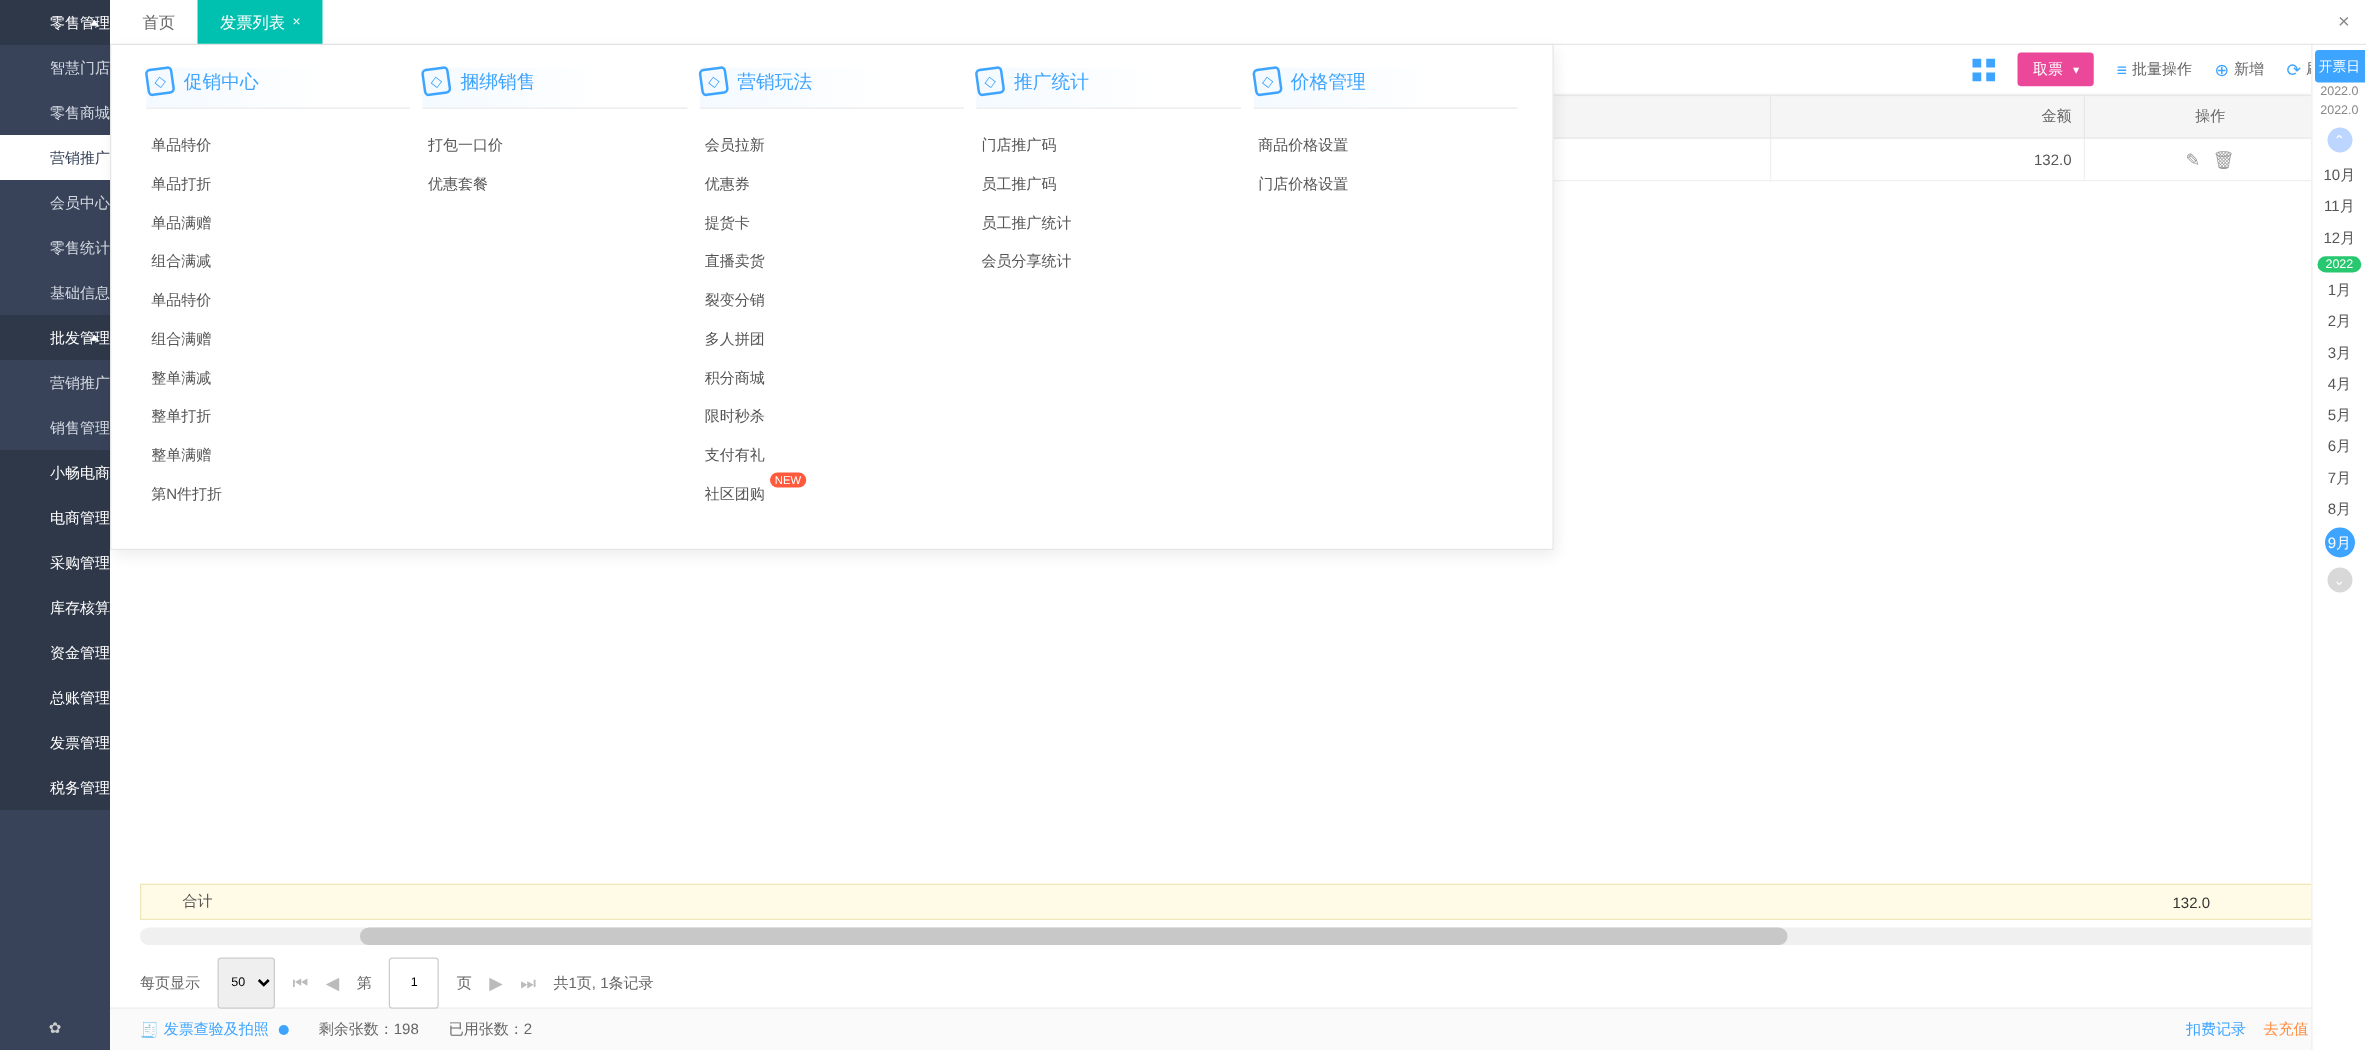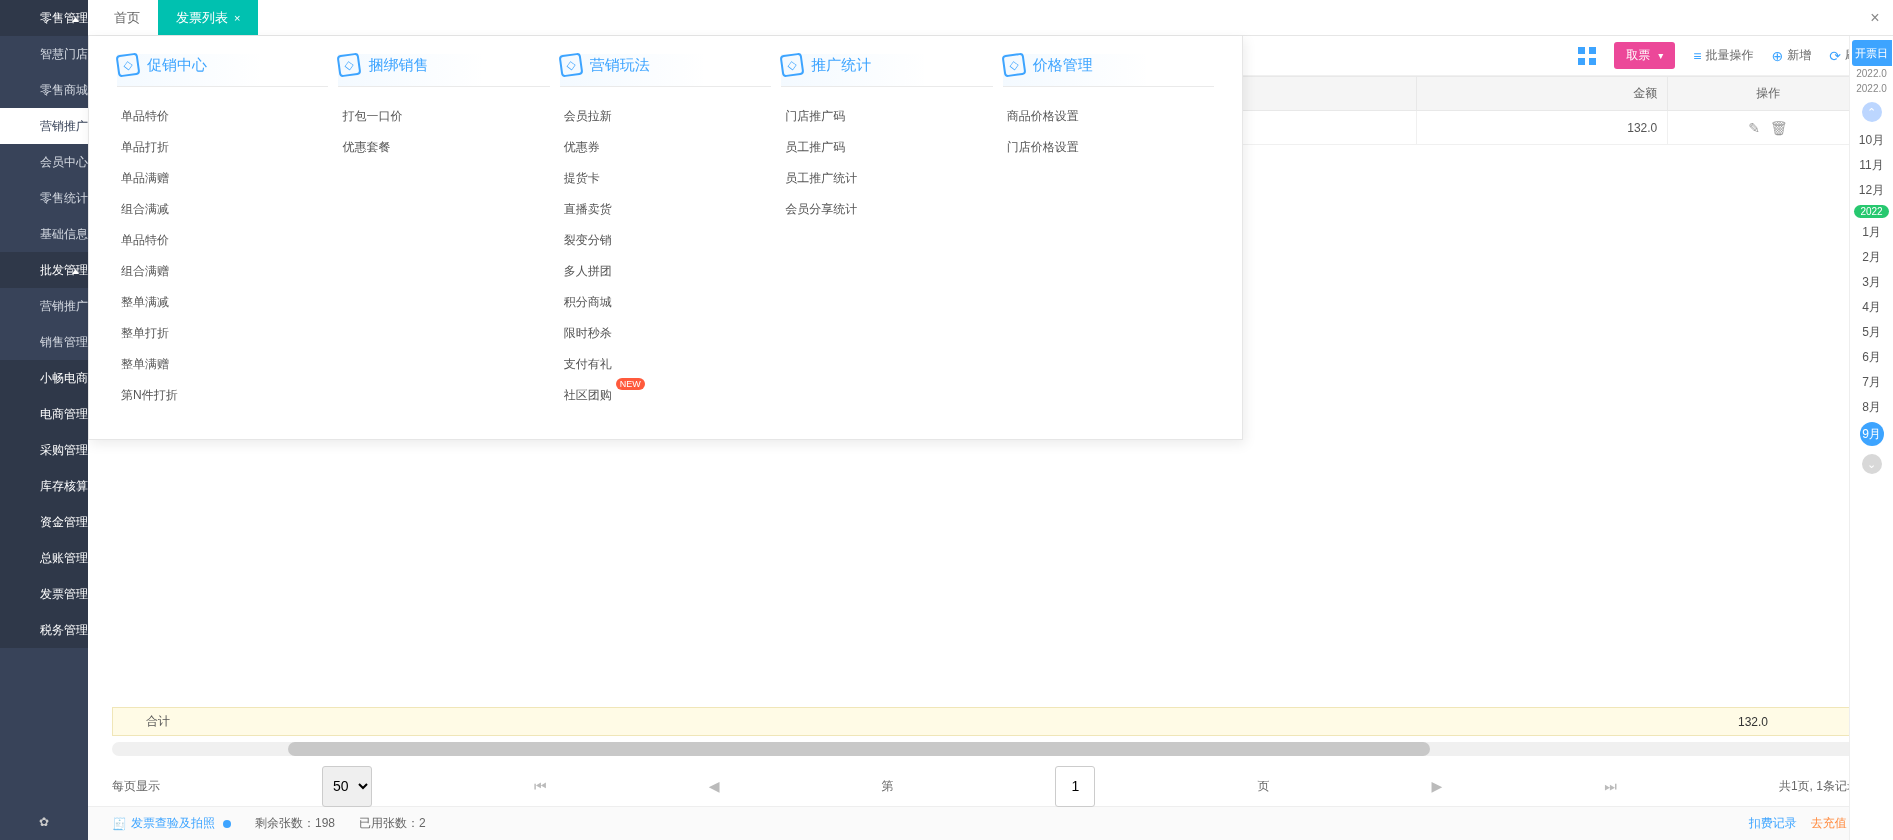--- a/index.html
+++ b/index.html
@@ -28,22 +28,22 @@
 table.grid{width:100%;border-collapse:collapse;table-layout:fixed}
 table.grid th{background:#f5f5f5;color:#666;font-weight:500;height:34px;border:1px solid #e8e8e8;text-align:left;padding:0 10px;white-space:nowrap;overflow:hidden}
 table.grid td{height:34px;border:1px solid #f0f0f0;padding:0 10px;white-space:nowrap;overflow:hidden;color:#555}
 table.grid td.num,table.grid th.num{text-align:right}
 .row-act{color:#999;display:flex;gap:10px;justify-content:center;font-size:14px}
 .total-row{background:#fffbe6;height:29px;display:flex;align-items:center;border:1px solid #f0e6b8}
 .total-row .lbl{width:90px;text-align:center;color:#555}
 .total-row .amt{margin-left:auto;padding-right:100px;color:#333;font-weight:500}
 .hscroll{height:14px;background:#f0f0f0;border-radius:7px;margin:6px 0 10px;position:relative}
 .hscroll .thumb{position:absolute;left:10%;width:65%;height:100%;background:#c8c8c8;border-radius:7px}
-.pager{height:40px;display:flex;align-items:center;justify-content:space-between;gap:29px;color:#666;padding-right:10px}
-.pager select,.pager input{border:1px solid #ccc;border-radius:3px;height:41px;padding:0 6px;font-size:14px}
+.pager{height:40px;display:flex;align-items:center;justify-content:flex-start;gap:14px;color:#666;padding-right:10px}
+.pager select,.pager input{border:1px solid #ccc;border-radius:3px;height:41px;padding:0 6px;font-size:10px}
 .pager input{width:40px;text-align:center}
 .pager .nav{color:#bbb;cursor:pointer;font-size:14px}
 .statusbar{height:34px;border-top:1px solid #eee;display:flex;align-items:center;padding:0 24px;gap:24px;color:#666;background:#fafafa}
 .statusbar .lk{color:#3da4ff;cursor:pointer;display:flex;align-items:center;gap:4px}
 .statusbar .right{margin-left:auto;display:flex;gap:14px;align-items:center}
 .statusbar .warn{color:#ff8a3d}
 .statusbar .x{color:#888;cursor:pointer;font-size:14px}
 .mega{position:absolute;top:36px;left:0;right:650px;background:#fff;border:1px solid #e6e6e6;border-top:none;box-shadow:2px 4px 12px rgba(0,0,0,0.08);padding:18px 28px 28px;display:flex;gap:10px;z-index:50}
 .mega-col{flex:1;min-width:150px}
 .mega-head{display:flex;align-items:center;gap:8px;color:#3da4ff;font-size:15px;border-bottom:1px solid #eaeaea;padding-bottom:10px;margin-bottom:14px;background:linear-gradient(to right,rgba(61,164,255,0.06),transparent 70%)}

